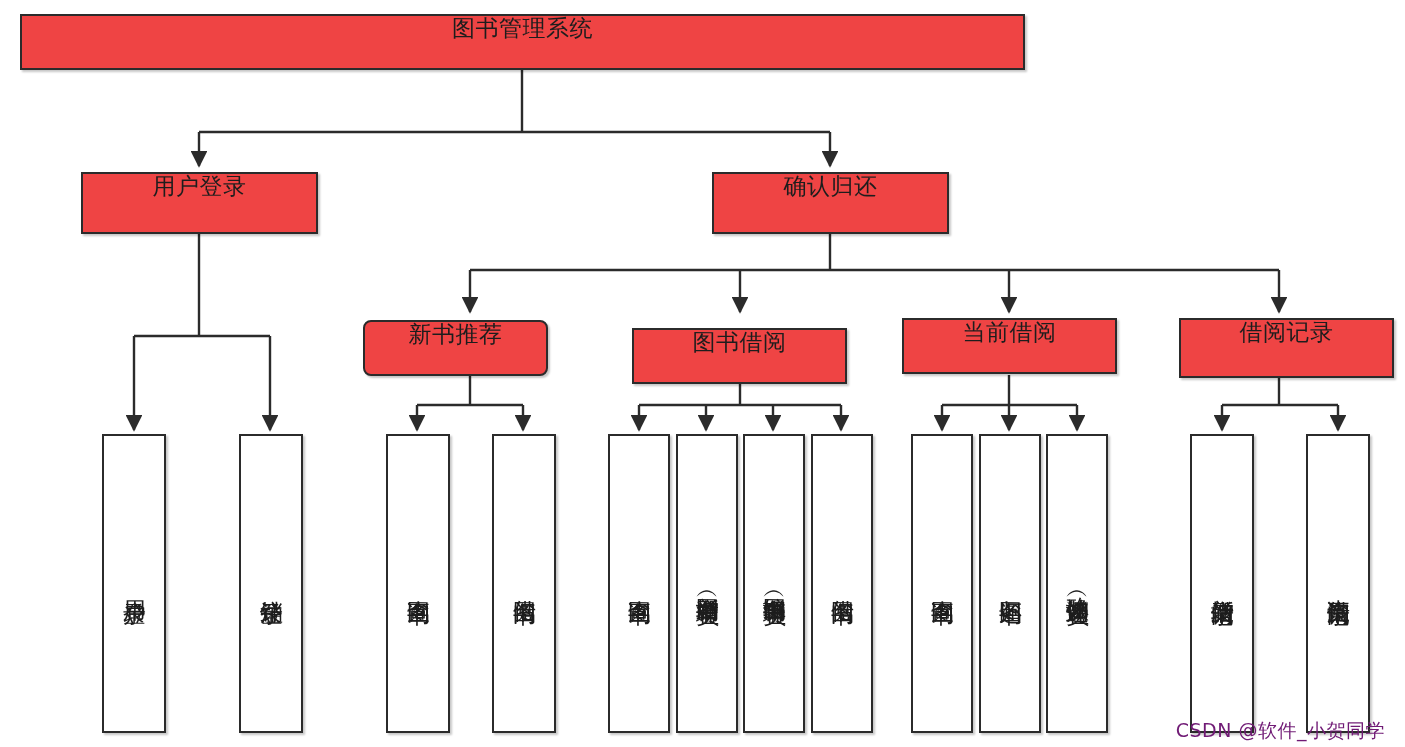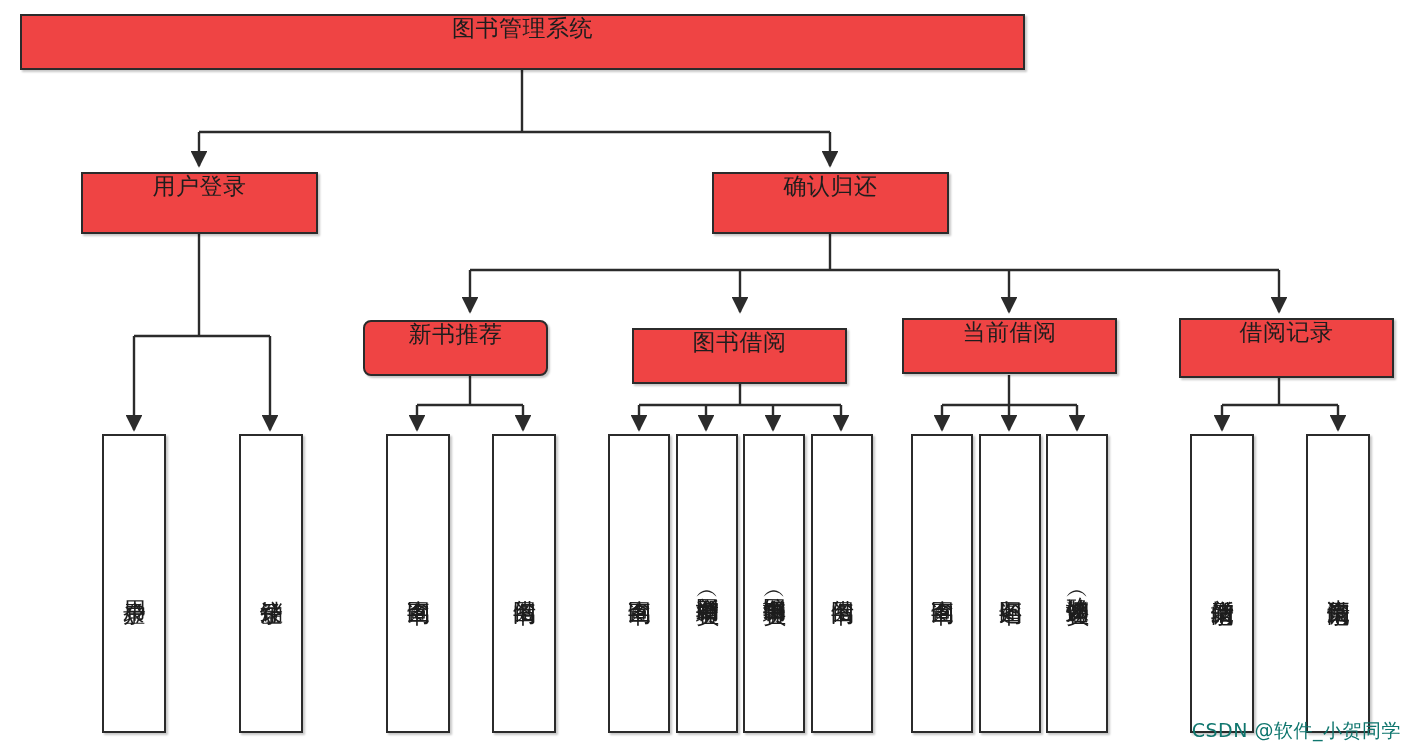--- a/index.html
+++ b/index.html
@@ -55,24 +55,24 @@
     text-orientation: upright;
     font-size: 23px;
     color: #1d1d1d;
     line-height: 1.12;
     letter-spacing: 1px;
     white-space: nowrap;
     text-align: center;
   }
   #watermark {
     position: absolute;
-    right: 4px;
+    right: 20px;
     bottom: 3px;
     font-size: 19px;
-    color: #0f766e;
+    color: #701a75;
     letter-spacing: 0.5px;
     white-space: nowrap;
     pointer-events: none;
   }
 </style>
 </head>
 <body>
 
 <div id="canvas">
 

